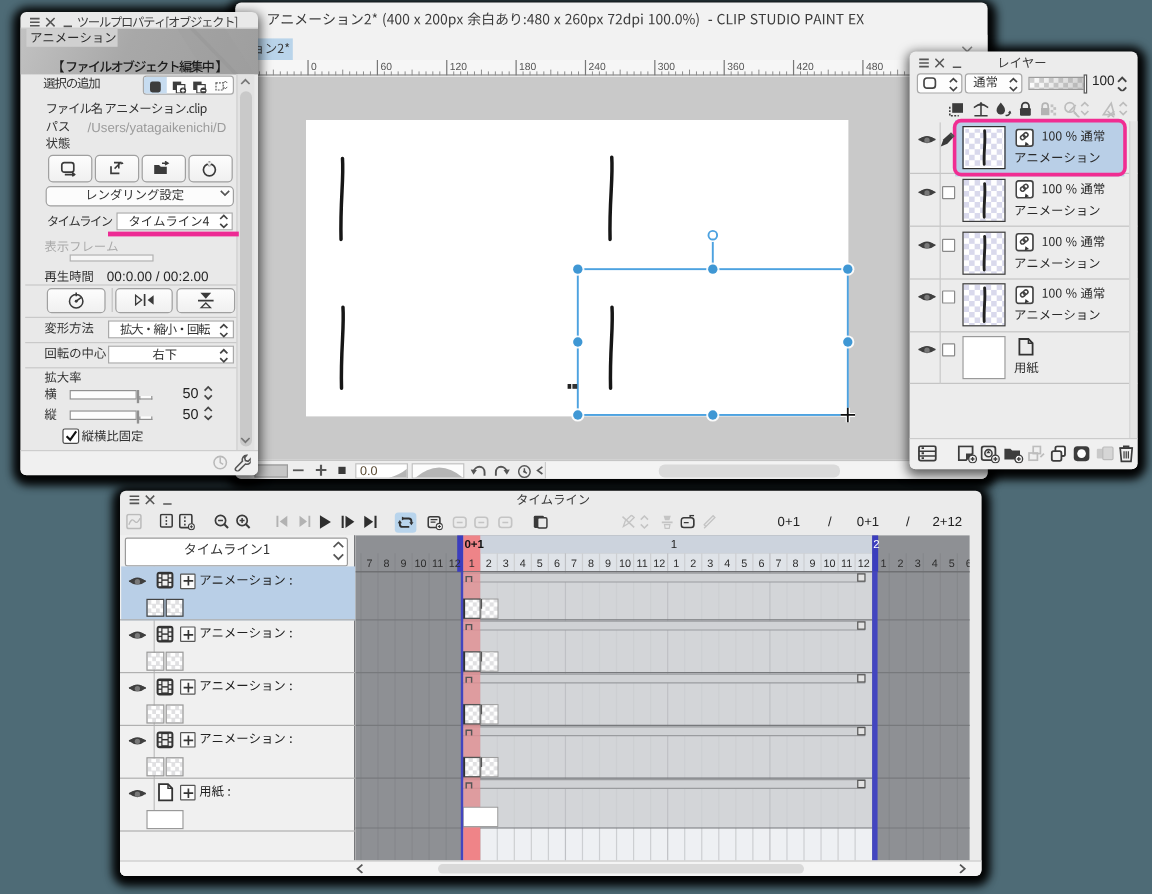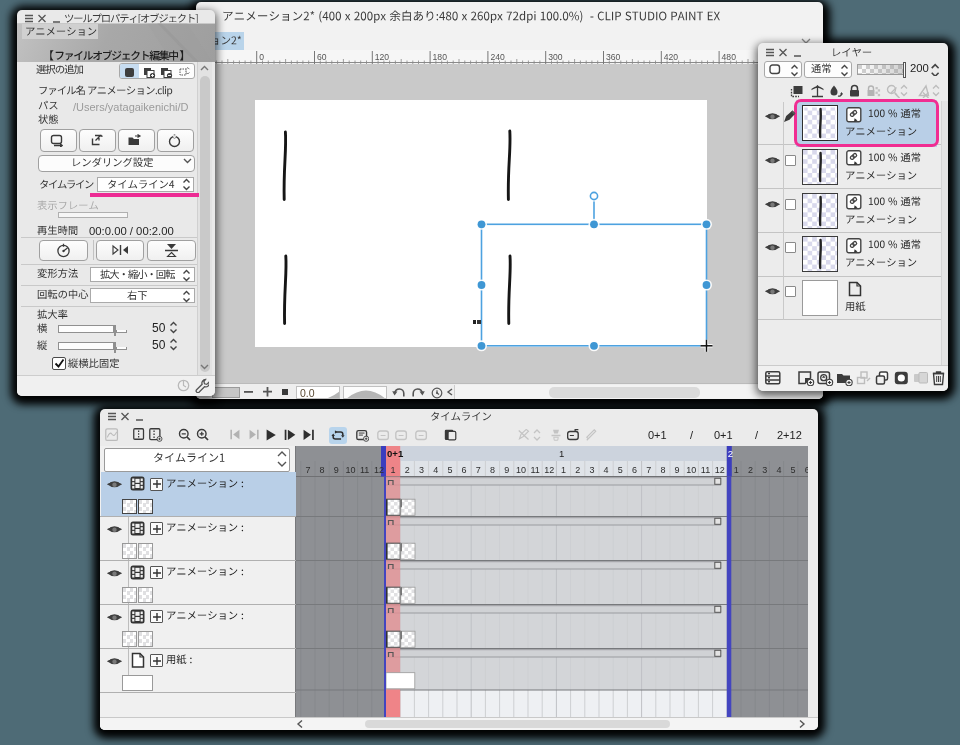--- a/index.html
+++ b/index.html
@@ -463,21 +463,21 @@
     </svg>
     <svg style="position:absolute;left:82px;top:20.5px;" width="9" height="13" viewBox="0 0 9 13">
       <g stroke="#444" stroke-width="1.4" fill="none" transform="scale(1.0)">
         <path d="M1.5 4.5 4.5 1.5 7.5 4.5"></path>
         <path d="M1.5 8.5 4.5 11.5 7.5 8.5"></path>
       </g>
     </svg>
     <div style="position:absolute;left:99px;top:21px;width:48px;height:11px;border:1px solid #999;background:conic-gradient(#fff 90deg,#cfcfcf 0 180deg,#fff 0 270deg,#cfcfcf 0);background-size:8px 8px"></div>
     <div style="position:absolute;left:99px;top:21px;width:48px;height:11px;background:linear-gradient(90deg,rgba(255,255,255,0.05),rgba(150,150,150,0.45))"></div>
     <div style="position:absolute;left:145px;top:18.5px;width:3px;height:16px;background:#fafafa;border:1px solid #555"></div>
-    <div style="position:absolute;left:152px;top:18.5px;font-size:11.3px;color:#222;font-weight:400;letter-spacing:0px;white-space:pre">200</div>
+    <div style="position:absolute;left:152px;top:18.5px;font-size:11.3px;color:#222;font-weight:400;letter-spacing:0px;white-space:pre">100</div>
     <svg style="position:absolute;left:172px;top:19.5px;" width="9" height="13" viewBox="0 0 9 13">
       <g stroke="#444" stroke-width="1.4" fill="none" transform="scale(1.15)">
         <path d="M1.5 4.5 4.5 1.5 7.5 4.5"></path>
         <path d="M1.5 8.5 4.5 11.5 7.5 8.5"></path>
       </g>
     </svg>
     <svg style="position:absolute;left:32px;top:42px;" width="14" height="13" viewBox="0 0 14 13">
       <rect x="3.5" y="1" width="9" height="8" fill="#3d3d3d"></rect>
       <path d="M1.5 4v7.5H9" fill="none" stroke="#3d3d3d" stroke-width="1.3" stroke-dasharray="1.6 1.2"></path>
     </svg>

